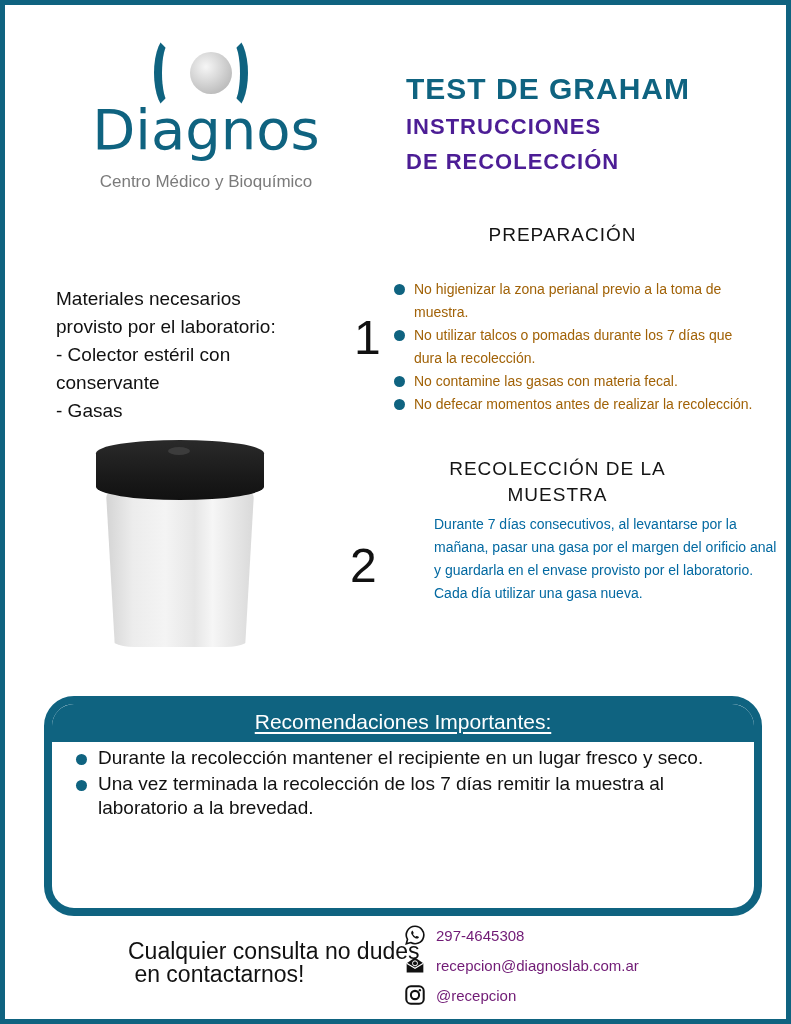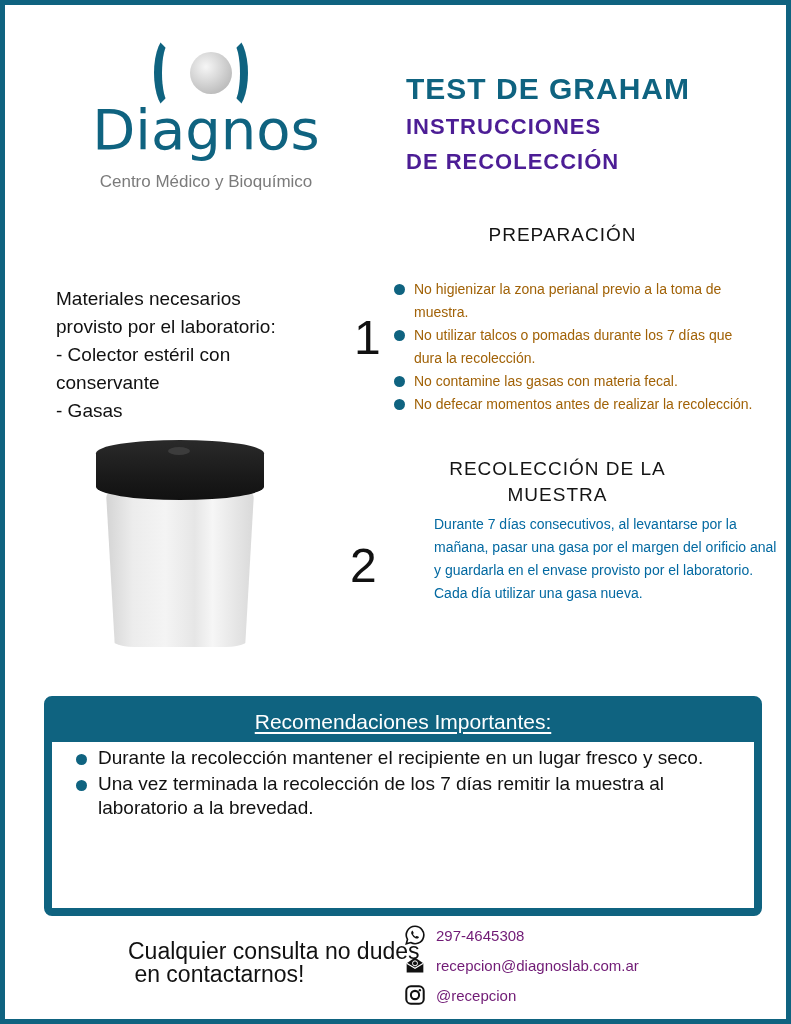--- a/index.html
+++ b/index.html
@@ -53,21 +53,21 @@
   .prep-list { position: absolute; left: 394px; top: 262px; width: 370px; list-style: none;
                font-family: "Liberation Sans", sans-serif; font-size: 14px; line-height: 23px; color: #a16207; margin-top: 16px; }
   .prep-list li { position: relative; padding-left: 20px; }
   .prep-list li .dot { position: absolute; left: 0; top: 6px; width: 11px; height: 11px; border-radius: 50%; background: #0f6380; }
 
   .rec-text { position: absolute; left: 410px; top: 513px; width: 350px;
               font-family: "Liberation Sans", sans-serif; font-size: 14px; line-height: 23px; color: #0369a1; margin-left: 24px; }
 
   
   .reco { position: absolute; left: 44px; top: 696px; width: 718px; height: 220px;
-          border: 8px solid #0f6380; border-radius: 8px; background: #fff; overflow: hidden; padding-left: 48px; }
+          border: 8px solid #0f6380; border-radius: 30px; background: #fff; overflow: hidden; padding-left: 48px; }
   .reco .band { position: absolute; left: 0; top: 0; right: 0; height: 38px; background: #0f6380; }
   .reco .band span { display: block; text-align: center; color: #fff; font-family: "Liberation Sans", sans-serif;
                      font-size: 21px; line-height: 36px; text-decoration: underline; text-underline-offset: 3px; padding-left: 0px; }
   .reco ul { position: absolute; left: 20px; top: 42px; right: 20px; list-style: none;
              font-family: "Liberation Sans", sans-serif; font-size: 19px; line-height: 24px; color: #111; }
   .reco li { position: relative; padding-left: 26px; margin-bottom: 2px; }
   .reco li .dot { position: absolute; left: 4px; top: 8px; width: 11px; height: 11px; border-radius: 50%; background: #0f6380; }
 
   
   .contact-msg { position: absolute; left: 128px; top: 940px; font-family: "Liberation Sans", sans-serif; font-size: 23px; line-height: 23px; color: #111; }

